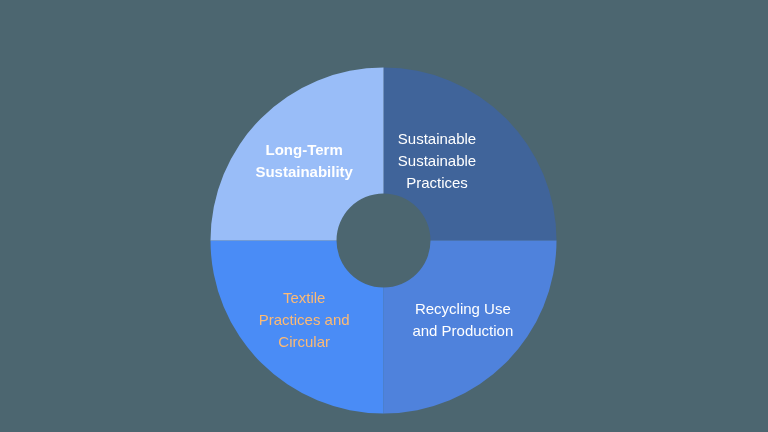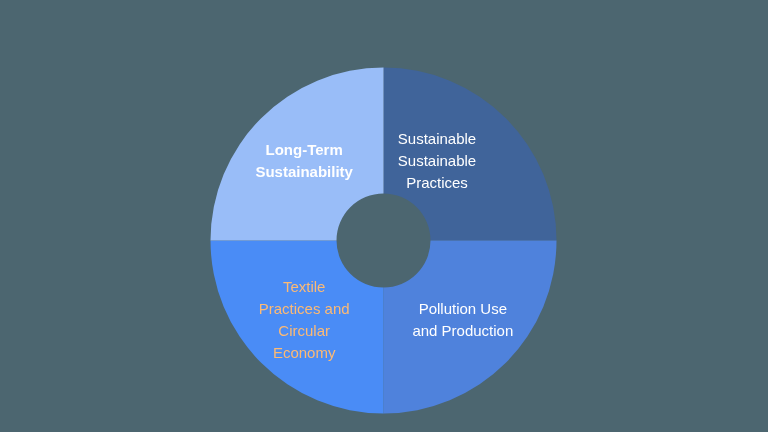--- a/index.html
+++ b/index.html
@@ -43,27 +43,26 @@
       <path d="M 383.5 413.5 A 173 173 0 0 1 210.5 240.50000000000003 L 336.5 240.5 A 47 47 0 0 0 383.5 287.5 Z" fill="#4A8CF6"></path>
       <path d="M 210.5 240.50000000000003 A 173 173 0 0 1 383.49999999999994 67.5 L 383.5 193.5 A 47 47 0 0 0 336.5 240.5 Z" fill="#99BDF8"></path>
     </svg>
   <div id="labels">
       <div class="slice-label" style="left: 437px; top: 161.163px; color: rgb(255, 255, 255);">
         <div>Sustainable</div>
         <div>Sustainable</div>
         <div>Practices</div>
       </div>
       <div class="slice-label" style="left: 462.837px; top: 319.837px; color: rgb(255, 255, 255);">
-        <div>Pollution Use</div>
+        <div>Recycling Use</div>
         <div>and Production</div>
       </div>
       <div class="slice-label" style="left: 304.163px; top: 319.837px; color: #fdba74;">
         <div>Textile</div>
         <div>Practices and</div>
         <div>Circular</div>
-        <div>Economy</div>
       </div>
       <div class="slice-label" style="left: 304.163px; top: 161.163px; color: rgb(255, 255, 255); font-weight: bold;">
         <div>Long-Term</div>
         <div>Sustainability</div>
       </div>
     </div>
 </div>
 
 </body></html>

